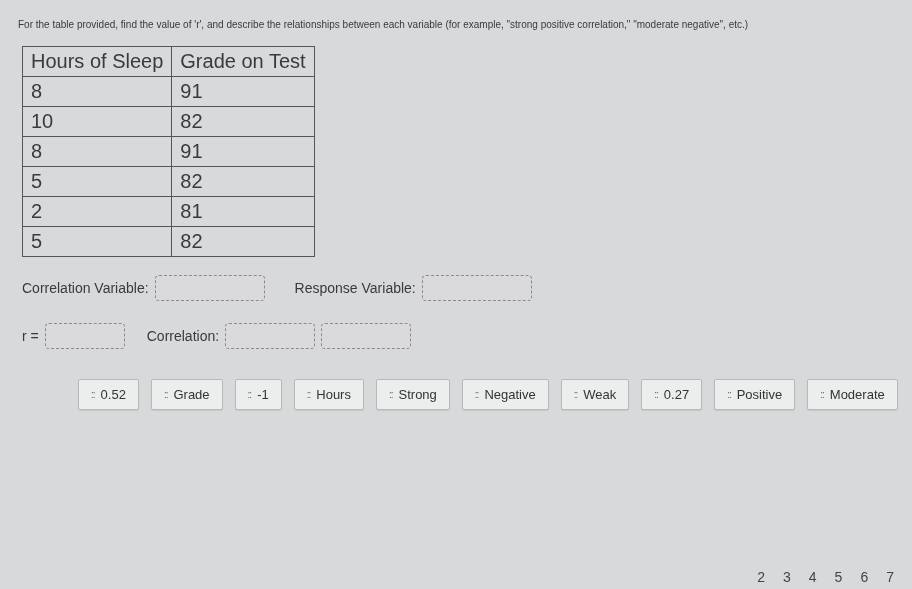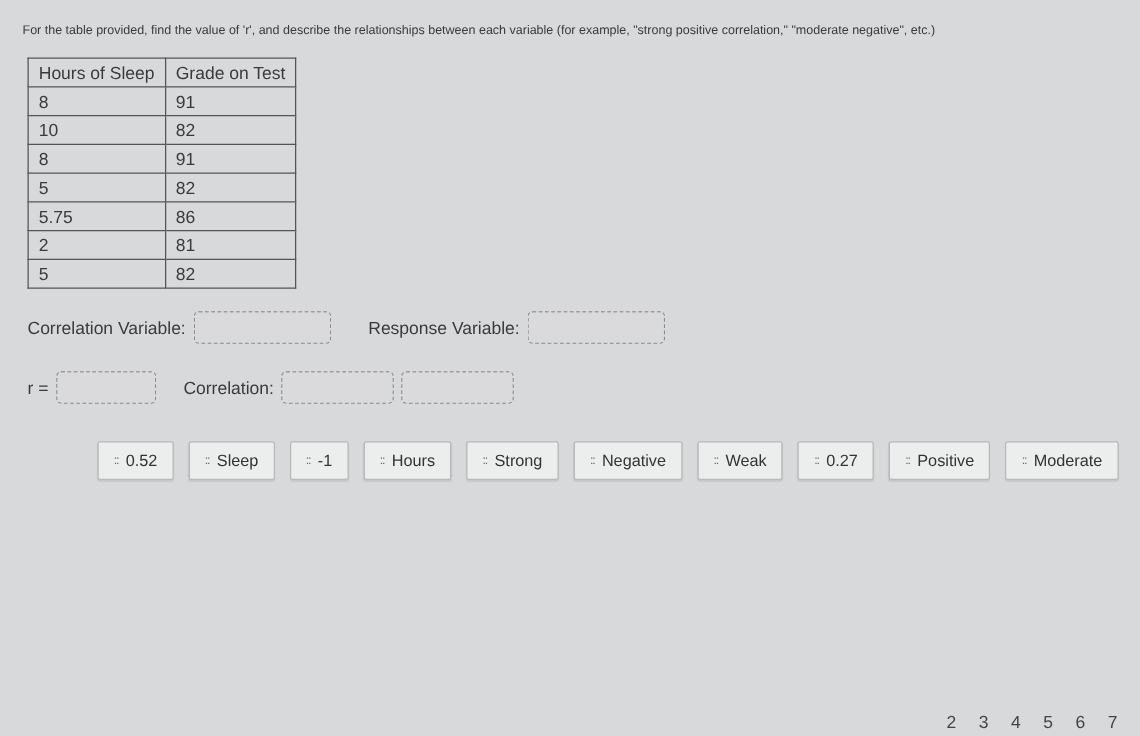--- a/index.html
+++ b/index.html
@@ -19,21 +19,21 @@
     margin-bottom: 10px;
   }
   table.data {
     border-collapse: collapse;
     margin: 4px 0 18px 4px;
     background: #d8d9db;
   }
   table.data td, table.data th {
     border: 1px solid #555;
     padding: 3px 8px;
-    font-size: 14px;
+    font-size: 20px;
     text-align: left;
     min-width: 80px;
     font-weight: normal;
   }
   table.data th { font-weight: normal; }
   .row-line {
     display: flex;
     align-items: center;
     gap: 6px;
     margin: 14px 0 22px 4px;
@@ -104,24 +104,20 @@
       </tr>
   <tr>
         <td>8</td>
         <td>91</td>
       </tr>
   <tr>
         <td>5</td>
         <td>82</td>
       </tr>
   <tr>
-        <td>5.75</td>
-        <td>86</td>
-      </tr>
-  <tr>
         <td>2</td>
         <td>81</td>
       </tr>
   <tr>
         <td>5</td>
         <td>82</td>
       </tr>
 </tbody>
   </table>
 
@@ -142,21 +138,21 @@
   <span class="dropzone"></span>
 </div>
 
 <div class="tile-bar">
   <div class="tile">
       <span class="grip">::</span>
       <span>0.52</span>
     </div>
   <div class="tile">
       <span class="grip">::</span>
-      <span>Sleep</span>
+      <span>Grade</span>
     </div>
   <div class="tile">
       <span class="grip">::</span>
       <span>-1</span>
     </div>
   <div class="tile">
       <span class="grip">::</span>
       <span>Hours</span>
     </div>
   <div class="tile">

